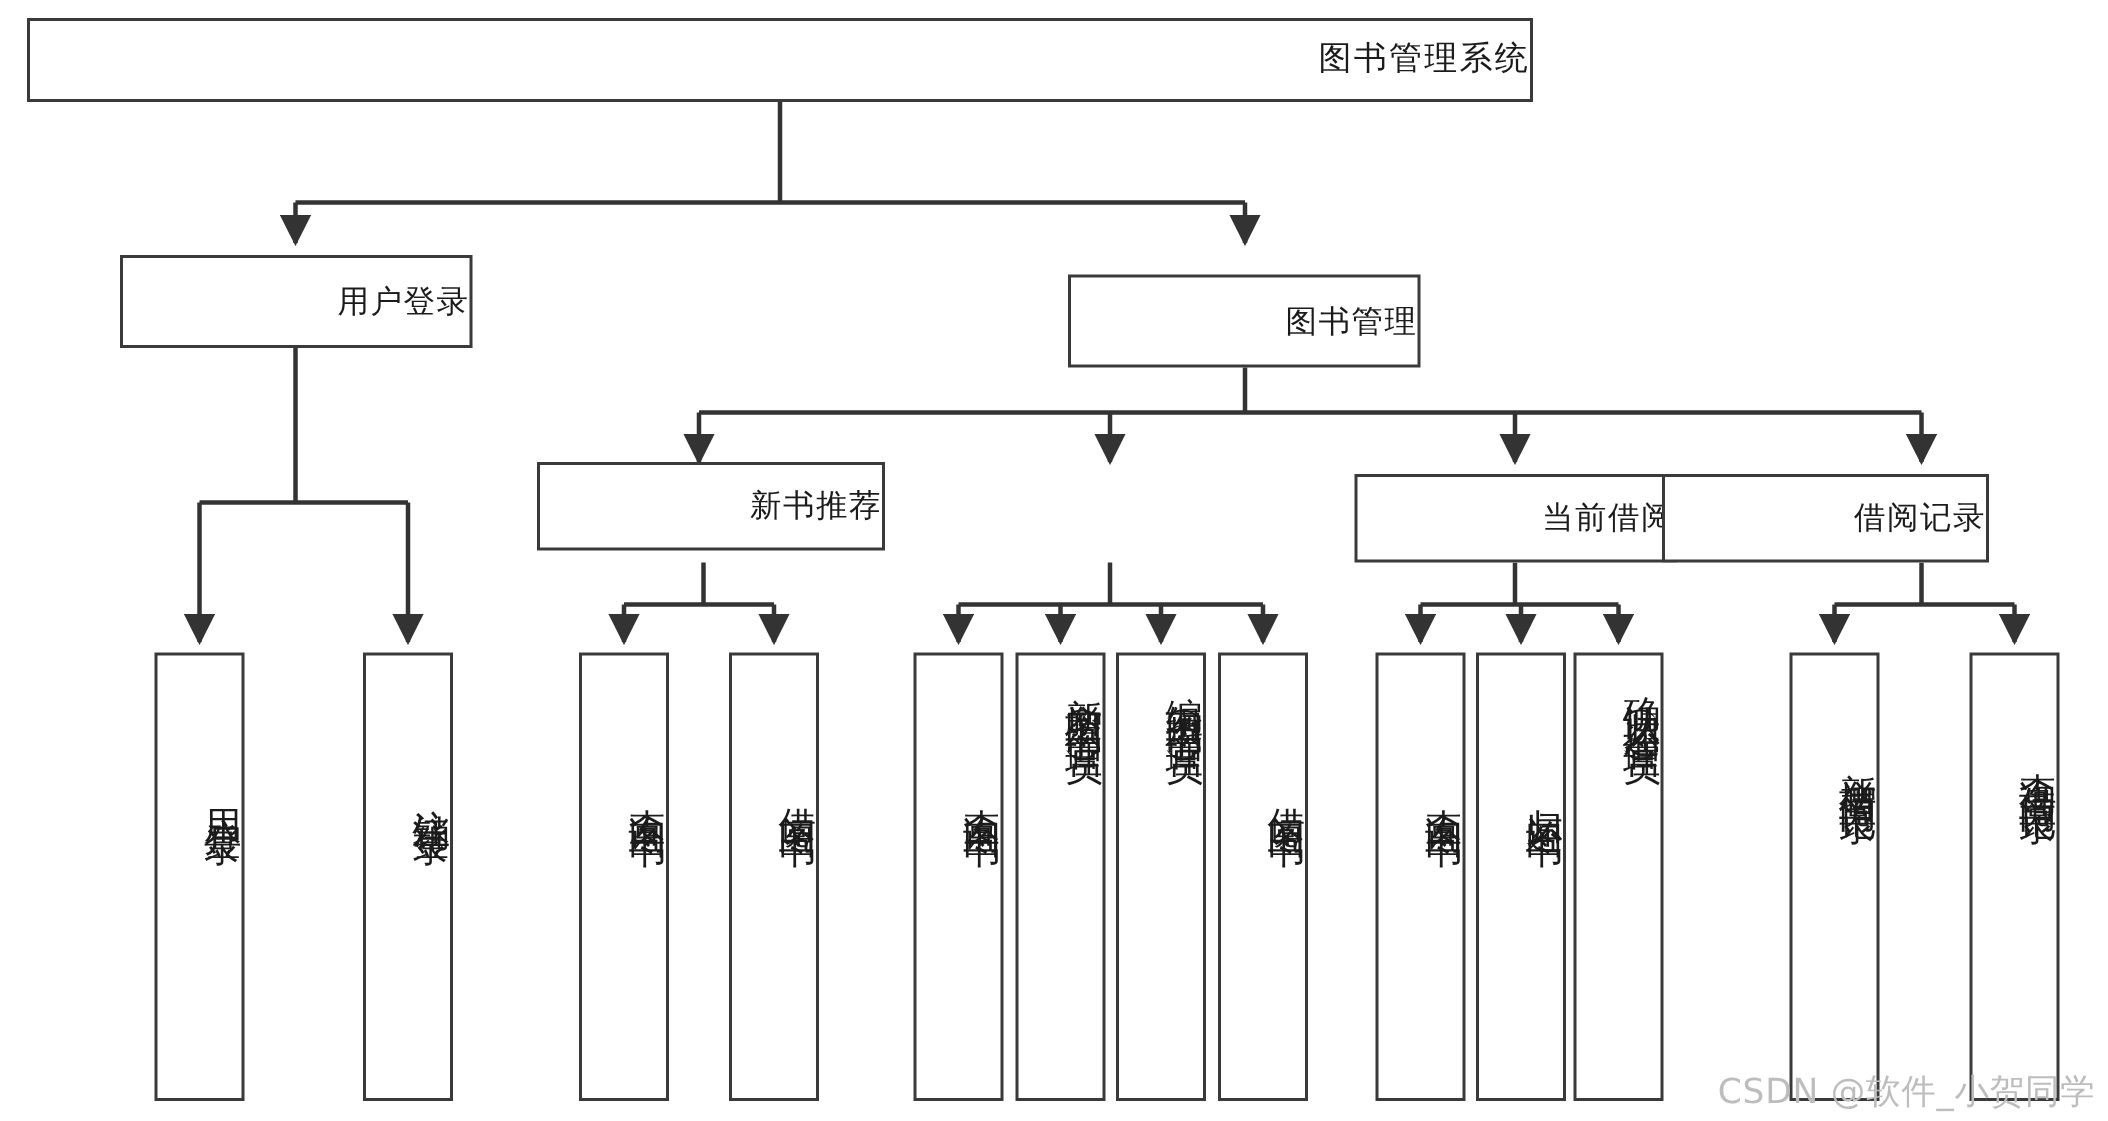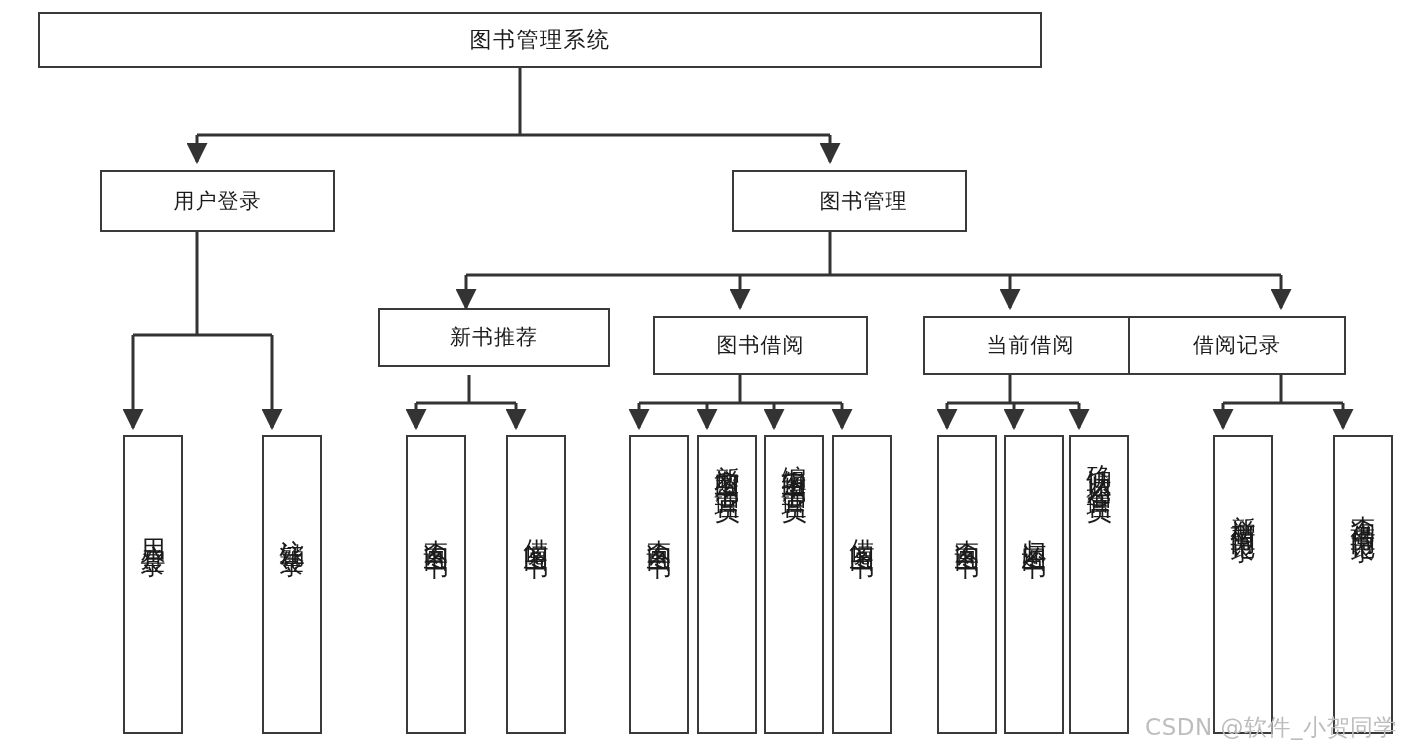--- a/index.html
+++ b/index.html
@@ -13,23 +13,22 @@
   #diagram{position:relative;width:1405px;height:747px;}
   #edges{position:absolute;left:0;top:0;width:1405px;height:747px;}
 
   .node{
     position:absolute;
     box-sizing:border-box;
     background:#ffffff;
     border:2px solid #3a3a3a;
     display:flex;
     align-items:center;
-    justify-content:center;
+    justify-content:flex-end;
     color:#1b1b1b;
-    margin-left:20px;
   }
   .node .lbl{
     display:block;
     text-align:center;
     line-height:1.16;
     white-space:nowrap;
   }
 
   
   .h-node .lbl{
@@ -119,29 +118,26 @@
     </g>
   </svg>
 
   <div class="node h-node root" style="left:18px;top:12px;width:1004px;height:56px;">
     <span class="lbl">图书管理系统</span>
   </div>
 
   <div class="node h-node" style="left:80px;top:170px;width:235px;height:62px;">
     <span class="lbl">用户登录</span>
   </div>
-  <div class="node h-node" style="left:712px;top:170px;width:235px;height:62px;padding-left:28px;">
+  <div class="node h-node" style="left:712px;top:183px;width:235px;height:62px;padding-left:28px;">
     <span class="lbl">图书管理</span>
   </div>
 
   <div class="node h-node" style="left:358px;top:308px;width:232px;height:59px;">
     <span class="lbl">新书推荐</span>
-  </div>
-  <div class="node h-node" style="left:633px;top:316px;width:215px;height:59px;">
-    <span class="lbl">图书借阅</span>
   </div>
   <div class="node h-node" style="left:903px;top:316px;width:215px;height:59px;font-family:Liberation Serif, serif;">
     <span class="lbl">当前借阅</span>
   </div>
   <div class="node h-node" style="left:1108px;top:316px;width:218px;height:59px;">
     <span class="lbl">借阅记录</span>
   </div>
 
   <div class="node v-node mid" style="left:103px;top:435px;width:60px;height:299px;">
     <span class="lbl">用户登录</span>

